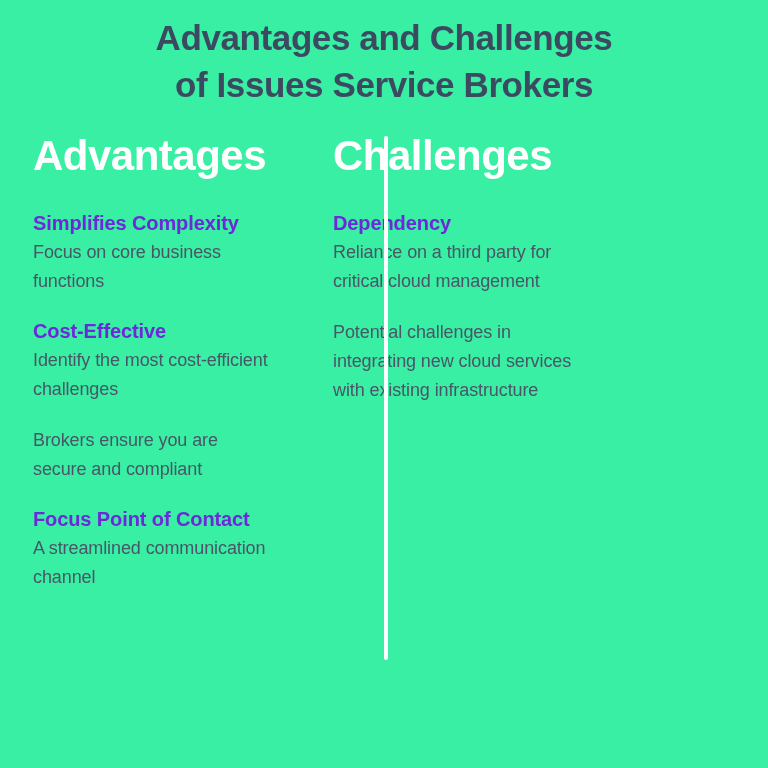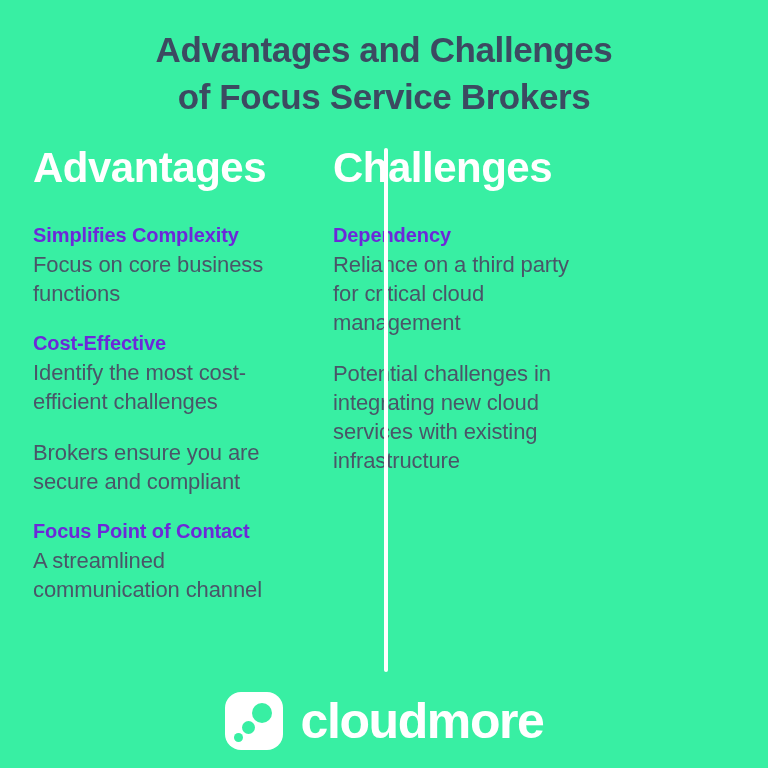--- a/index.html
+++ b/index.html
@@ -16,21 +16,21 @@
   .poster {
     position: relative;
     width: 768px;
     height: 768px;
     background: #38efa3;
     box-sizing: border-box;
   }
 
   
   .title-block {
-    padding-top: 26px;
+    padding-top: 14px;
     text-align: center;
   }
   .title-line {
     color: #3c4a61;
     font-size: 35px;
     font-weight: bold;
     letter-spacing: -0.4px;
     line-height: 47px;
     white-space: nowrap;
   }
@@ -75,21 +75,21 @@
   .item-title {
     color: #6d28d9;
     font-size: 20px;
     font-weight: bold;
     line-height: 26px;
     letter-spacing: -0.1px;
     margin-bottom: 2px;
   }
   .item-desc {
     color: #4a5568;
-    font-size: 22px;
+    font-size: 18px;
     font-weight: normal;
     line-height: 29px;
     letter-spacing: -0.1px;
   }
 
   
   .logo-row {
     position: absolute;
     left: 0;
     right: 0;
@@ -123,21 +123,21 @@
     line-height: 52px;
   }
 </style>
 </head>
 <body>
 
 <div class="poster">
 
   <div class="title-block">
     <div class="title-line">Advantages and Challenges</div>
-    <div class="title-line">of Focus Service Brokers</div>
+    <div class="title-line">of Issues Service Brokers</div>
   </div>
 
   <div class="columns">
 
     <div class="divider"></div>
 
     <div class="column left">
       <div class="col-heading">Advantages</div>
 
       <div class="item">
@@ -169,22 +169,14 @@
       </div>
 
 
       <div class="item">
         <div class="item-desc">Potential challenges in integrating new cloud services with existing infrastructure</div>
       </div>
     </div>
 
   </div>
 
-  <div class="logo-row">
-    <div class="logo-mark">
-      <span class="dot big"></span>
-      <span class="dot medium"></span>
-      <span class="dot small"></span>
-    </div>
-    <div class="logo-word">cloudmore</div>
-  </div>
 
 </div>
 
 </body></html>

